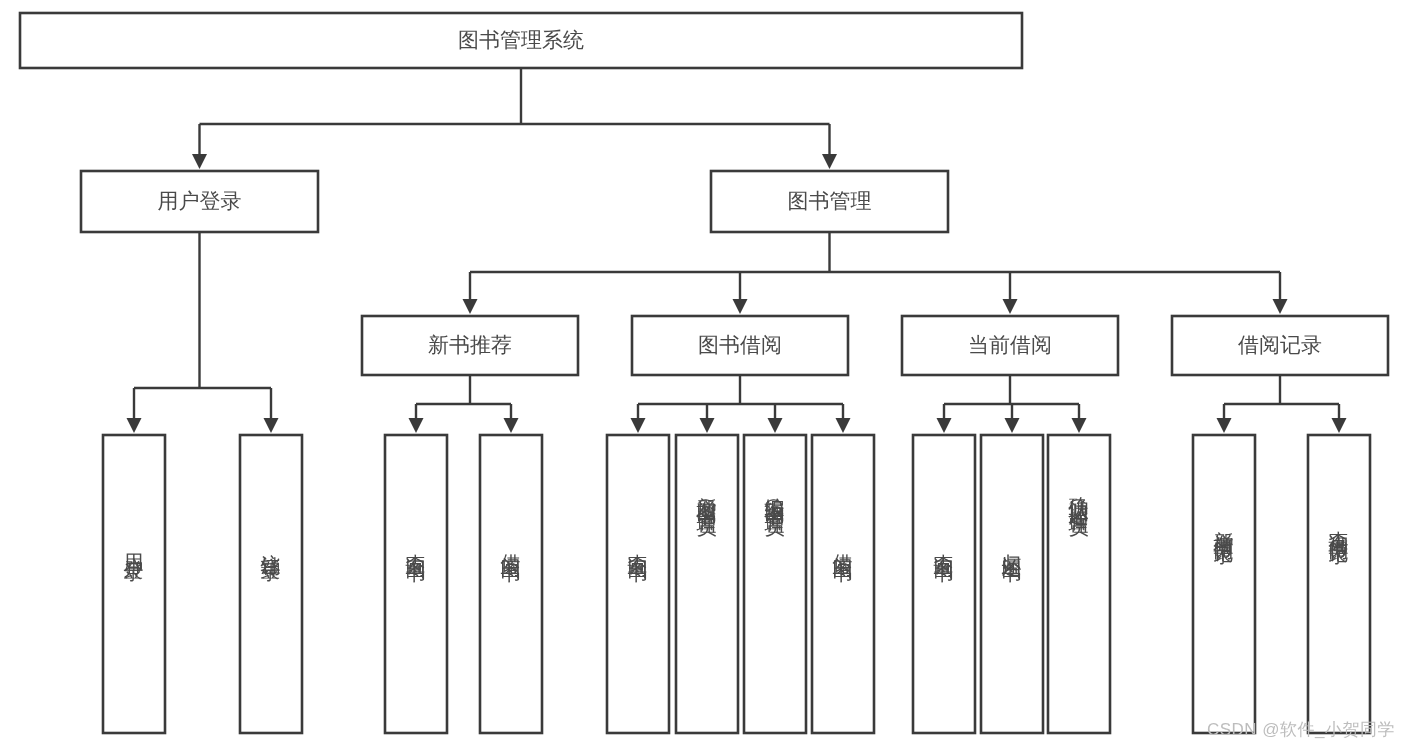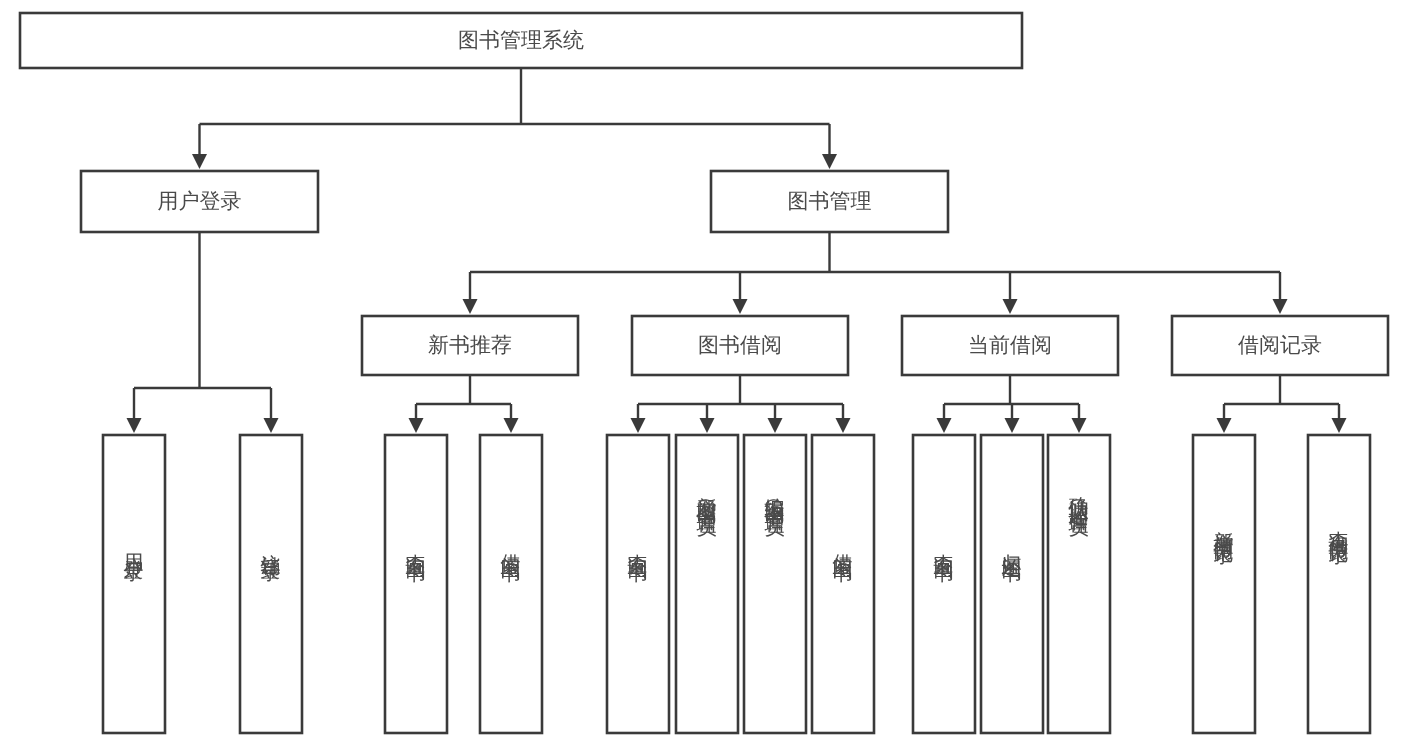--- a/index.html
+++ b/index.html
@@ -204,13 +204,14 @@
       <div class="vlabel-wrap" style="left: 1048px; top: 435px; width: 62px; height: 298px; padding-top: 45.5px;">
         <span class="vlabel">确认归还（管理员）</span>
       </div>
       <div class="vlabel-wrap" style="left: 1193px; top: 435px; width: 62px; height: 298px; padding-top: 80px;">
         <span class="vlabel">新增借阅记录</span>
       </div>
       <div class="vlabel-wrap" style="left: 1308px; top: 435px; width: 62px; height: 298px; padding-top: 80px;">
         <span class="vlabel">查询借阅记录</span>
       </div>
     </div>
+  <div id="watermark">CSDN @软件_小贺同学</div>
 </div>
 
 </body></html>

